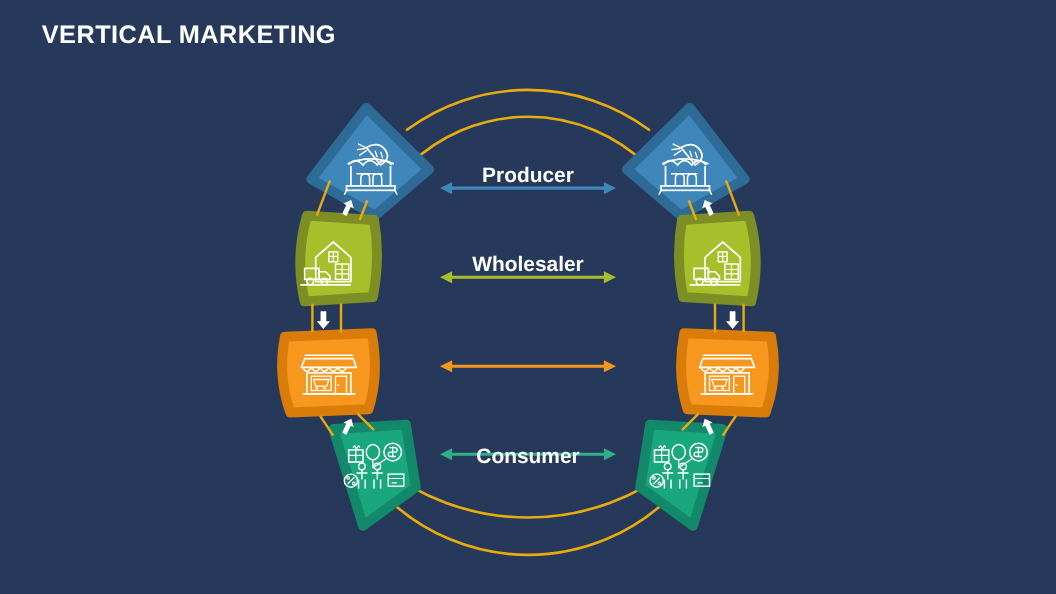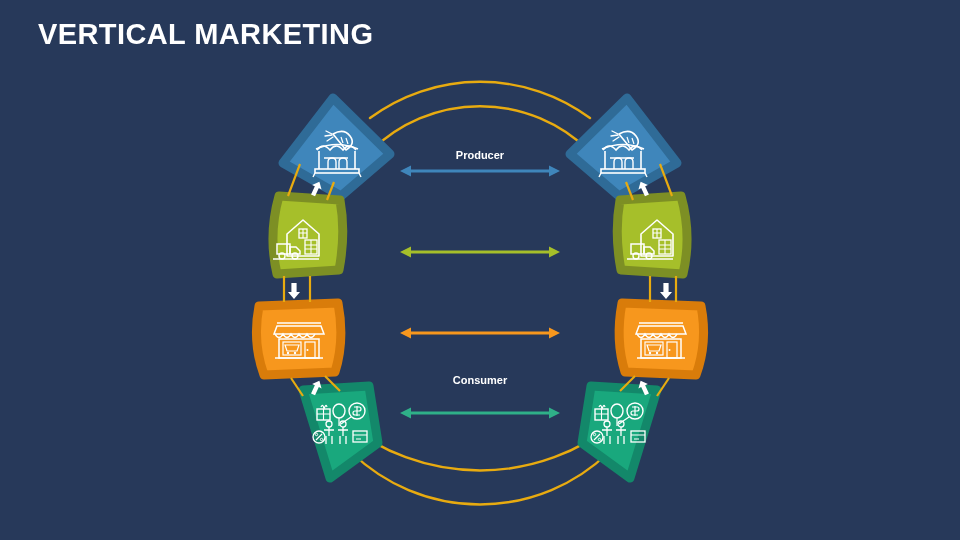--- a/index.html
+++ b/index.html
@@ -5,33 +5,33 @@
   html,body{margin:0;padding:0;}
   body{
     width:960px;height:540px;overflow:hidden;
     background:#27395a;
     font-family:"Liberation Sans", sans-serif;
     position:relative;
   }
   #slide{position:absolute;inset:0;}
   #title{
     position:absolute;left:38px;top:18px;
-    font-size:29px;font-weight:bold;color:#ffffff;
+    font-size:23px;font-weight:bold;color:#ffffff;
     letter-spacing:0.4px;
   }
   #diagram{position:absolute;left:0;top:0;width:960px;height:540px;}
   .center-label{
     position:absolute;
-    color:#ffffff;font-weight:bold;font-size:11px;
+    color:#ffffff;font-weight:bold;font-size:19px;
     text-align:center;width:220px;left:370px;
   }
   .lbl-producer{top:149px;}
   .lbl-wholesaler{top:230px;}
   .lbl-retailer{top:311px;}
-  .lbl-consumer{top:374px;}
+  .lbl-consumer{top:405px;}
 </style>
 </head>
 <body style="background: rgb(39, 57, 90);">
 
 <div id="slide">
 
   <div id="title">VERTICAL MARKETING</div>
 
   <svg id="diagram" viewBox="0 0 960 540">
     <defs>
@@ -236,15 +236,16 @@
       </g>
       <g>
         <line x1="408" y1="413" x2="552" y2="413" stroke="#2fb088" stroke-width="2.8"></line>
         <path d="M 400 413 l 11 -5.5 v 11 z" fill="#2fb088"></path>
         <path d="M 560 413 l -11 -5.5 v 11 z" fill="#2fb088"></path>
       </g>
     </g>
   </svg>
 
   <div class="center-label lbl-producer">Producer</div>
+  <div class="center-label lbl-wholesaler">Wholesaler</div>
   <div class="center-label lbl-consumer">Consumer</div>
 
 </div>
 
 </body></html>

